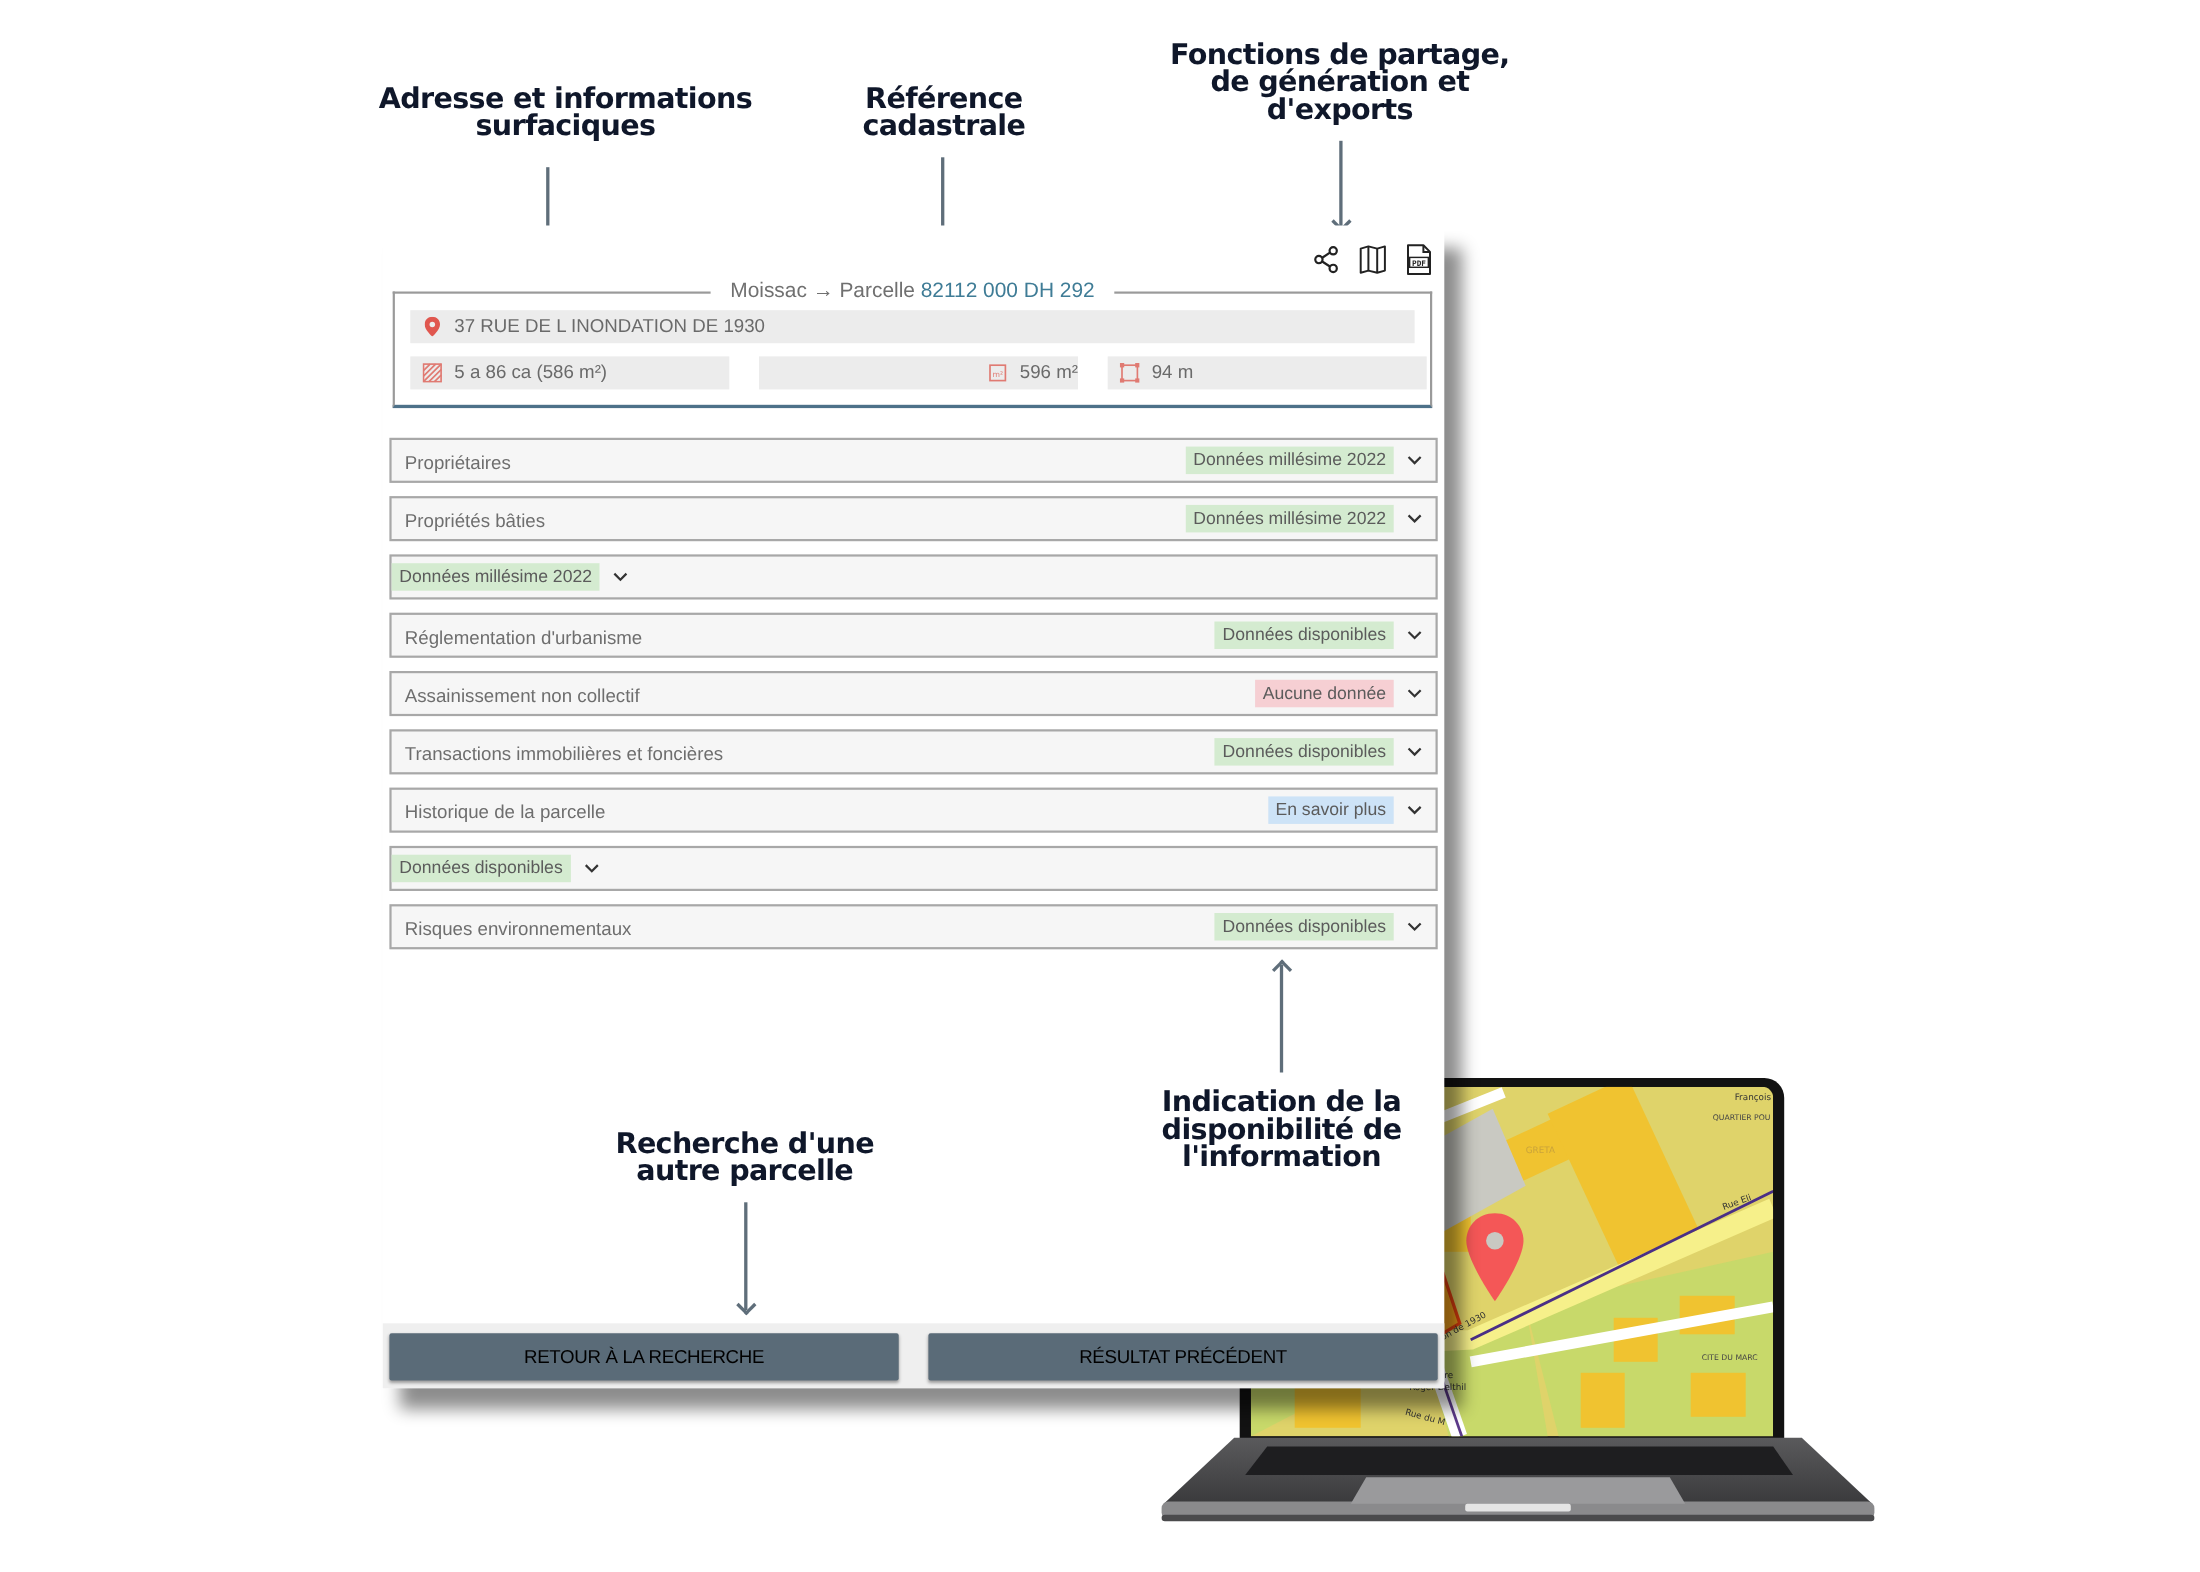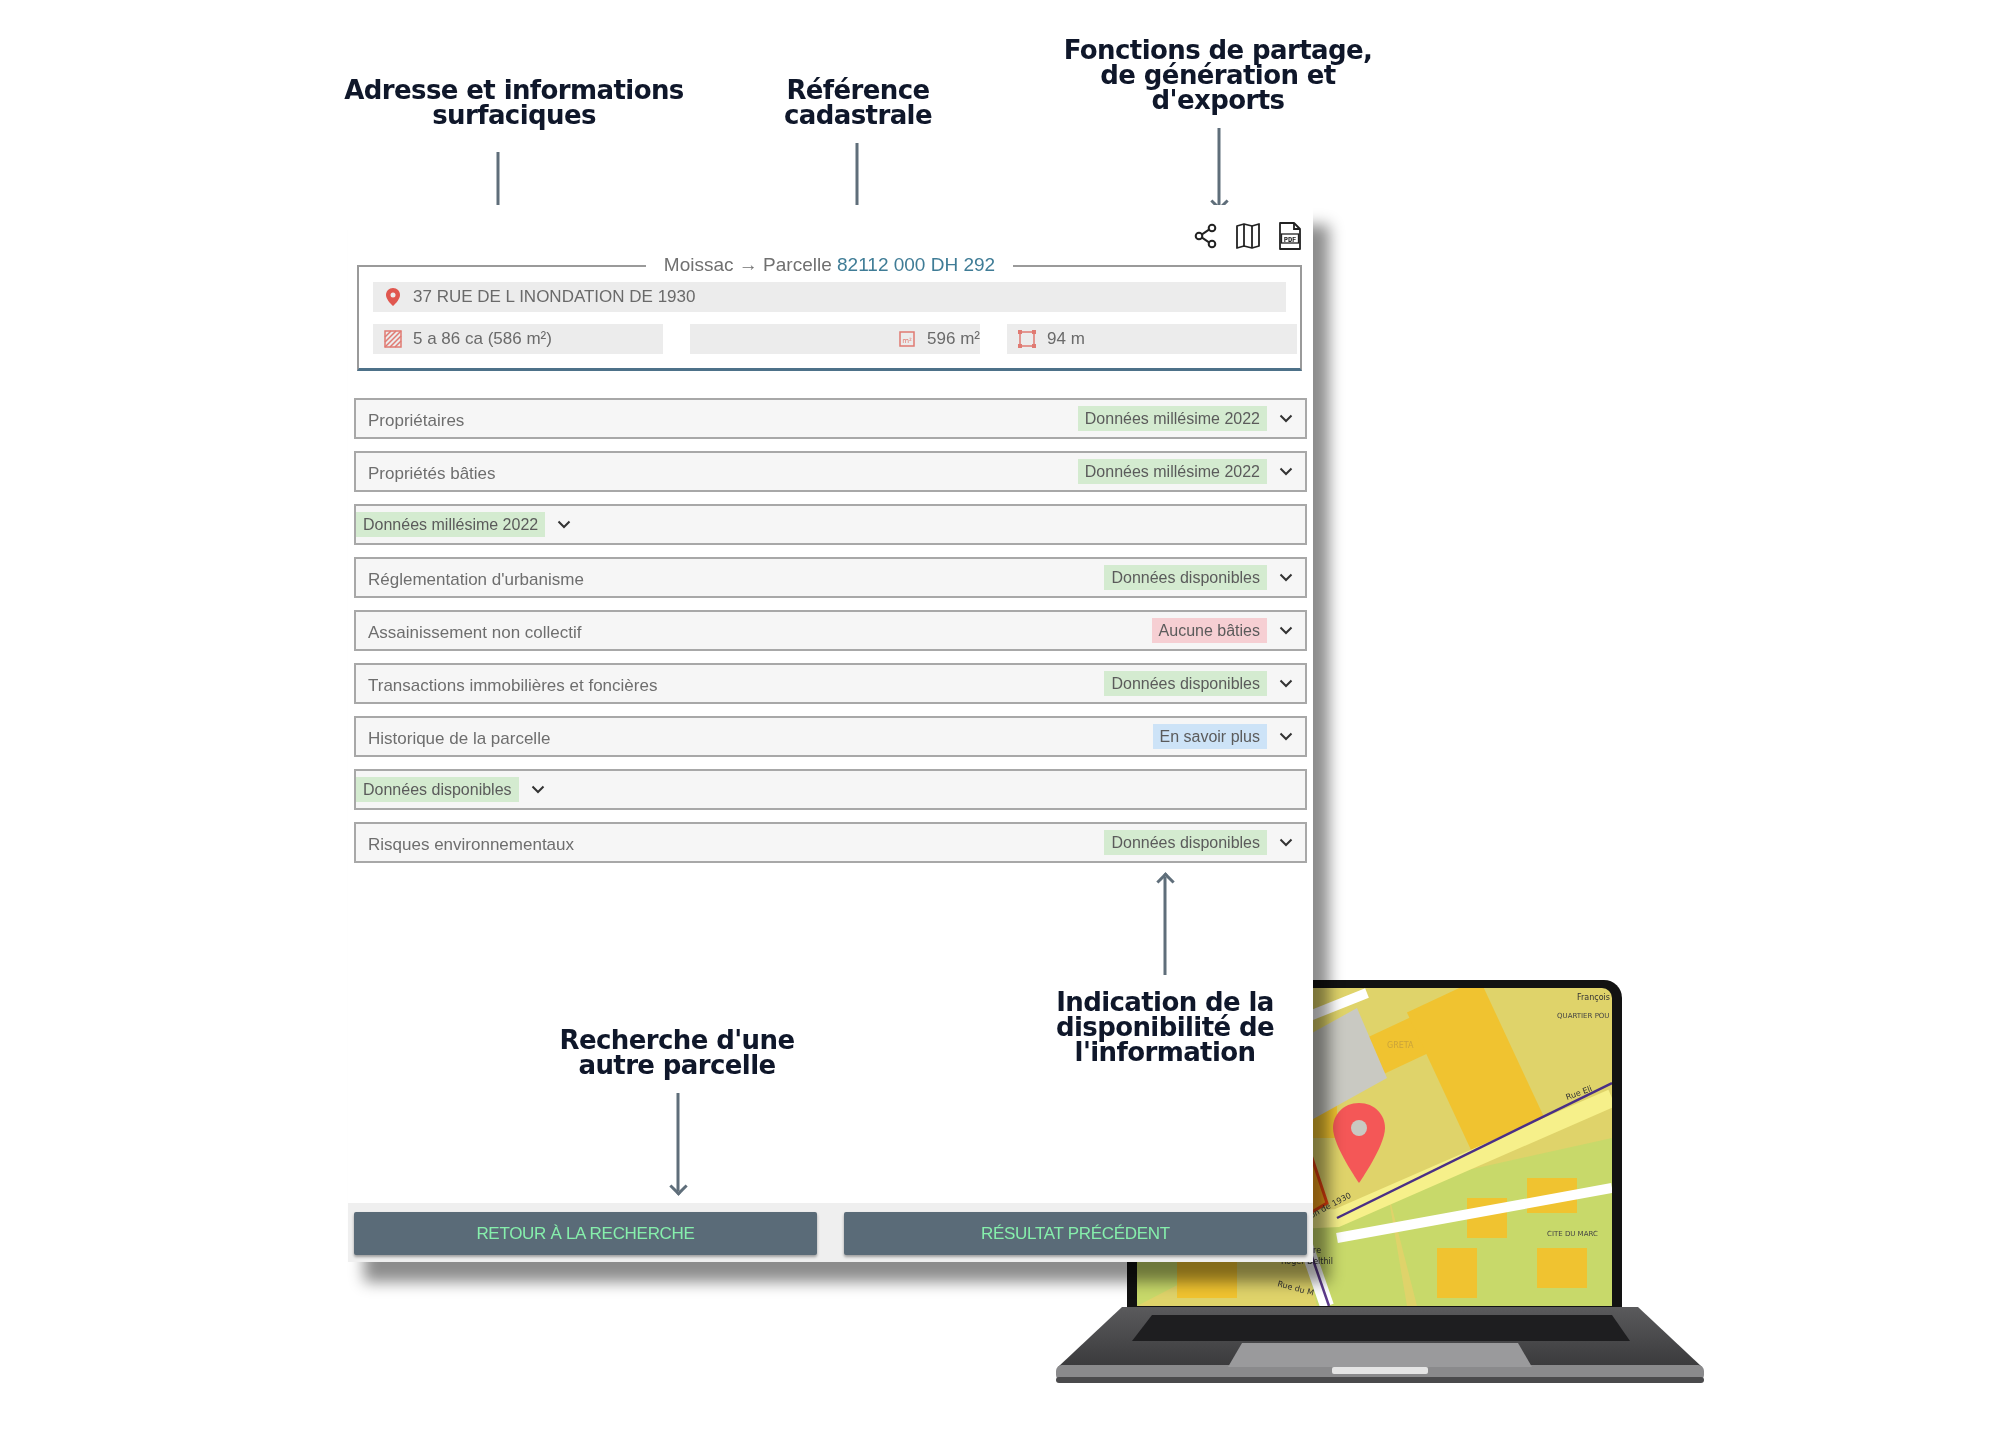--- a/index.html
+++ b/index.html
@@ -34,21 +34,21 @@
   .accordion { position:absolute; left:6px; width:953px; height:41px; background:#f6f6f6; border:2px solid #a8a8a8; box-sizing:border-box;
                display:flex; align-items:center; cursor:pointer; }
   .acc-label { flex:1; padding-left:12px; font-size:17px; color:#6e6e6e; margin-top:4px; }
   .badge { height:25px; padding:0 7px; display:flex; align-items:center; font-size:16px; color:#5b5b5b; }
   .badge.green { background:#d4ebd0; }
   .badge.red { background:#f6cfd3; }
   .badge.blue { background:#cde3f7; }
   .chev { width:38px; display:flex; justify-content:center; align-items:center; }
 
   .footer { position:absolute; left:0; top:998px; width:965px; height:59px; background:#efefef; }
-  .btn { position:absolute; top:9px; height:43px; width:463px; background:#5a6b78; color:#86efac; border:none;
+  .btn { position:absolute; top:9px; height:43px; width:463px; background:#5a6b78; color:#000000; border:none;
          font-family:"Liberation Sans", sans-serif; font-size:17px; letter-spacing:-0.3px; box-shadow:0 2px 3px rgba(0,0,0,0.35);
          display:flex; align-items:center; justify-content:center; cursor:pointer; border-radius:2px; }
 
   
   .laptop-screen { position:absolute; left:1127px; top:980px; width:495px; height:328px; background:#121212;
                    border-radius:18px 18px 0 0; }
   .laptop-map { position:absolute; left:10px; top:8px; width:475px; height:318px; overflow:hidden; border-radius:10px 10px 0 0; }
   .laptop-base { position:absolute; left:1052px; top:1305px; width:656px; height:82px; }
 </style>
 </head>
@@ -184,21 +184,21 @@
     <span class="acc-label">Réglementation d'urbanisme</span>
     <span class="badge green">Données disponibles</span>
     <span class="chev">
         <svg width="14" height="9" viewBox="0 0 14 9">
           <path d="M1.5 1.5 L7 7 L12.5 1.5" fill="none" stroke="#333" stroke-width="2"></path>
         </svg>
       </span>
   </div>
   <div class="accordion" style="top:405px;">
     <span class="acc-label">Assainissement non collectif</span>
-    <span class="badge red">Aucune bâties</span>
+    <span class="badge red">Aucune donnée</span>
     <span class="chev">
         <svg width="14" height="9" viewBox="0 0 14 9">
           <path d="M1.5 1.5 L7 7 L12.5 1.5" fill="none" stroke="#333" stroke-width="2"></path>
         </svg>
       </span>
   </div>
   <div class="accordion" style="top:458px;">
     <span class="acc-label">Transactions immobilières et foncières</span>
     <span class="badge green">Données disponibles</span>
     <span class="chev">

